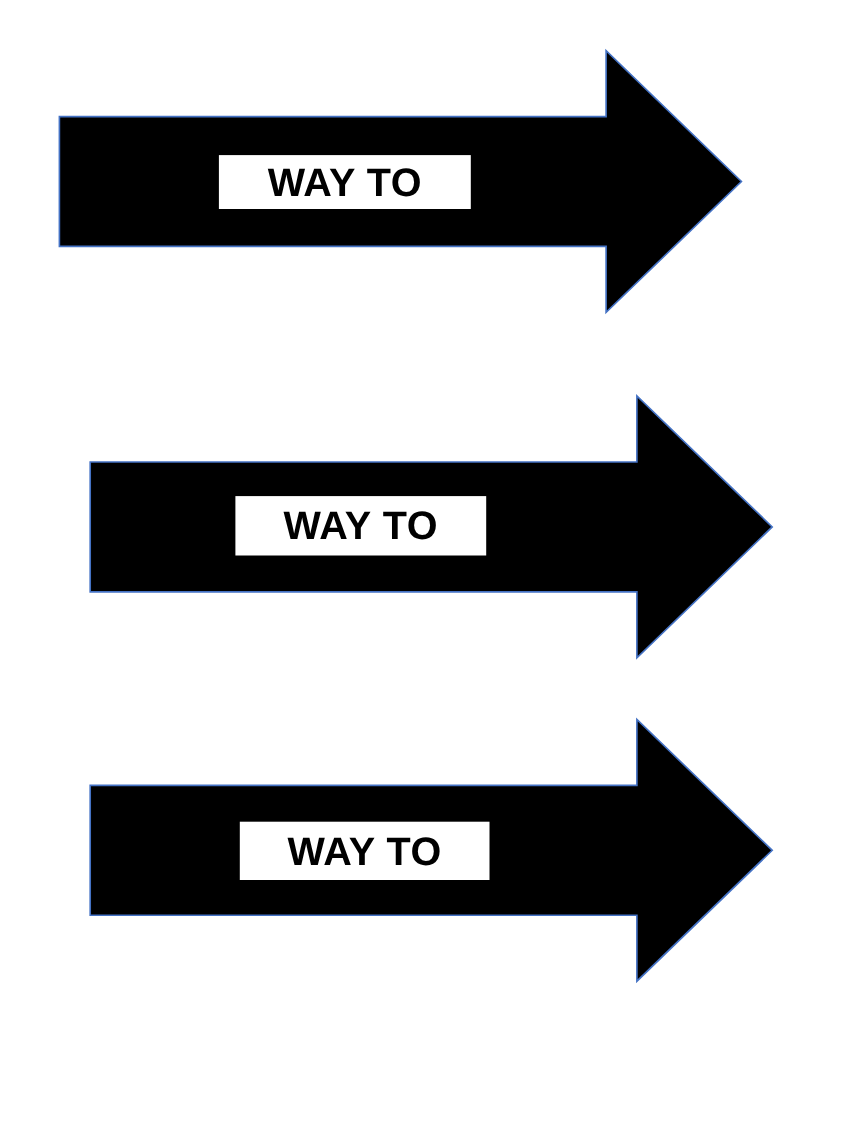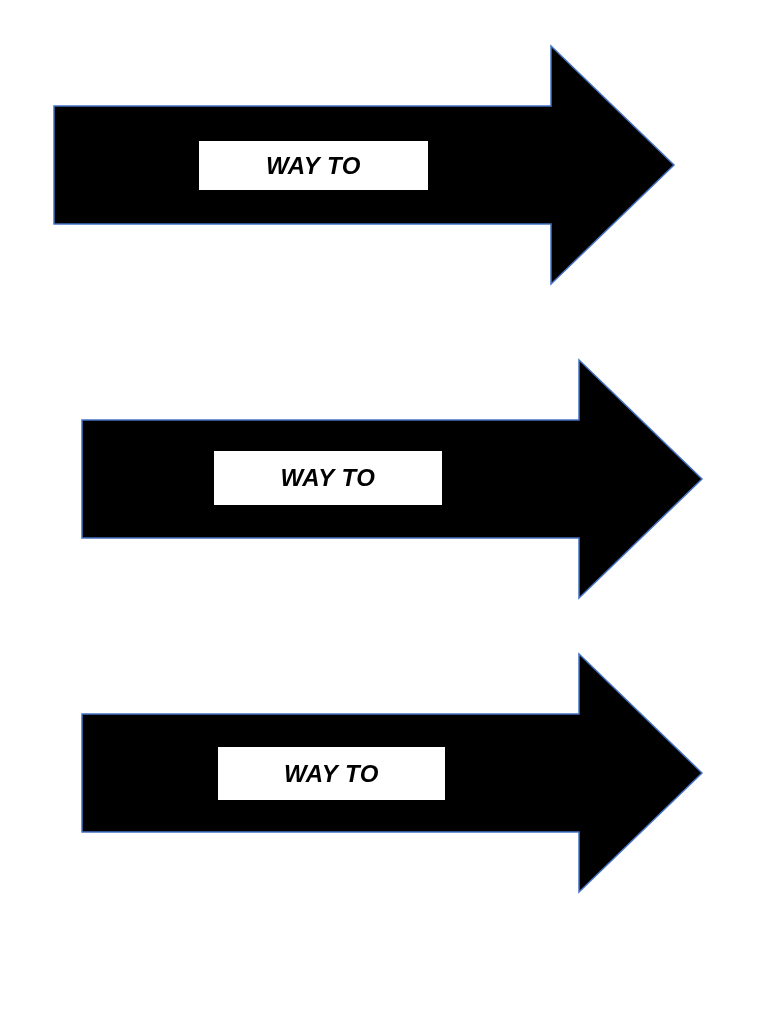--- a/index.html
+++ b/index.html
@@ -38,25 +38,24 @@
     stroke-linejoin: miter;
   }
   .arrow-label {
     position: absolute;
     background: var(--label-background, #ffffff);
     color: var(--label-text, #000000);
     display: flex;
     align-items: center;
     justify-content: center;
     font-weight: bold;
-    font-size: 24px;
+    font-size: 36px;
     letter-spacing: 0.5px;
     line-height: 1;
     white-space: nowrap;
-    font-style: italic;
   }
 </style>
 </head>
 <body>
 
 <div class="page">
 
   <div class="arrow-group" style="left:54px; top:46px;">
     <svg class="arrow-svg" width="620" height="238" viewBox="0 0 620 238" aria-hidden="true">
       <polygon class="arrow-poly" points="0,60 497,60 497,0 620,119 497,238 497,178 0,178"></polygon>

